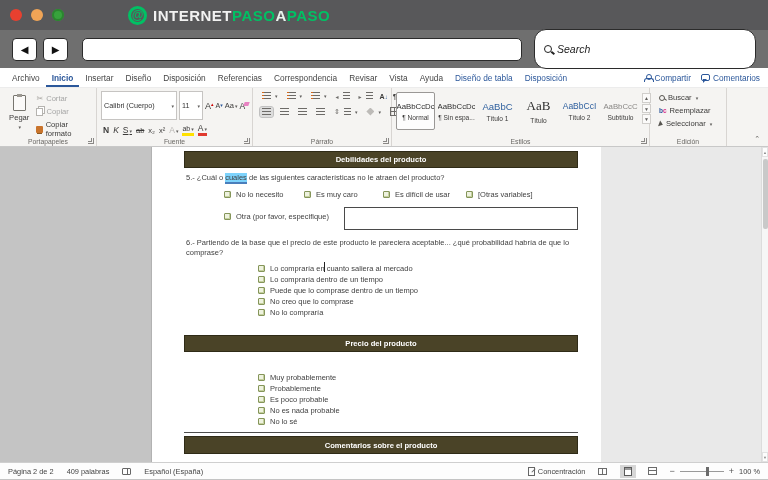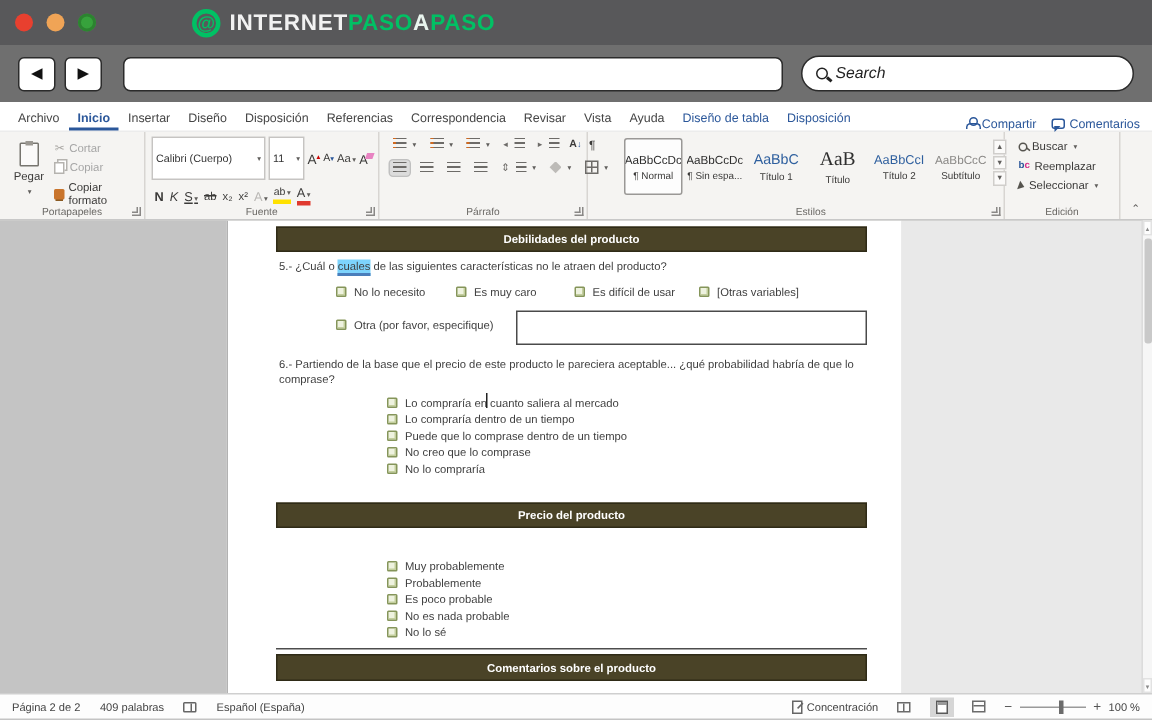--- a/index.html
+++ b/index.html
@@ -17,29 +17,29 @@
              font-weight:bold; font-size:12px; line-height:13px; text-align:center; margin-right:6px; }
   .logo-text { font-size:15px; font-weight:bold; letter-spacing:.5px; }
   .lw { color:#f2f2f2; } .lg { color:#00c164; } .la { color:#e9f5ee; }
 
   
   .navbar { height:38px; background:#6f6f6f; display:flex; align-items:center; padding:0 12px; }
   .navbtn { width:25px; height:23px; background:#fff; border:1px solid #2b2b2b; border-radius:4px;
             display:flex; align-items:center; justify-content:center; font-size:10px; color:#111; margin-right:6px; }
   .addrbar { width:440px; height:23px; background:#fff; border:1px solid #2b2b2b; border-radius:5px; margin-left:8px;
              font-size:10px; padding:0 6px; outline:none; font-family:"Liberation Sans",sans-serif;}
-  .searchbox { margin-left:auto; width:222px; height:24px; background:#fff; border:1px solid #2b2b2b;
+  .searchbox { margin-left:auto; width:222px; height:40px; background:#fff; border:1px solid #2b2b2b;
                border-radius:12px; display:flex; align-items:center; padding:0 9px; }
   .ic-mag { width:8px; height:8px; border:1.5px solid #222; border-radius:50%; position:relative; margin-right:5px; flex:none;}
   .ic-mag::after { content:""; position:absolute; width:4px; height:1.5px; background:#222;
                    right:-4px; bottom:-1px; transform:rotate(40deg); }
   .search-label { font-size:10.5px; color:#222; font-style:italic; }
 
   
-  .tabsrow { height:20px; background:#fff; display:flex; align-items:flex-end; font-size:8.3px; color:#454545;
+  .tabsrow { height:20px; background:#fff; display:flex; align-items:center; font-size:8.3px; color:#454545;
              padding-left:6px; border-bottom:1px solid #ececec; }
   .tab { padding:0 6px; height:100%; display:flex; align-items:center; white-space:nowrap; }
   .tab-active { color:#2b579a; font-weight:bold; box-shadow:inset 0 -2px 0 #2b579a; }
   .tab-ctx { color:#2b579a; }
   .tabs-right { margin-left:auto; display:flex; align-items:center; gap:10px; padding-right:8px; color:#2b579a; }
   .hdrbtn { display:flex; align-items:center; gap:3px; font-size:8.3px; }
   .ic-share { width:8px; height:8px; position:relative; }
   .ic-share::before { content:""; position:absolute; left:2px; top:0; width:4px; height:4px; border-radius:50%; border:1px solid #2b579a; }
   .ic-share::after { content:""; position:absolute; left:0; bottom:0; width:8px; height:3px; border:1px solid #2b579a; border-bottom:none; border-radius:3px 3px 0 0; }
   .ic-comment { width:9px; height:7px; border:1px solid #2b579a; border-radius:2px; position:relative; }
@@ -99,21 +99,21 @@
   .ic-pil { font-size:8px; color:#3b3a39; }
   .ic-fill { width:8px; height:8px; background:#bdbbb8; clip-path:polygon(50% 0,100% 50%,50% 100%,0 50%); }
   .ic-borders { width:9px; height:9px; border:1px solid #6d6b68;
        background:linear-gradient(#6d6b68,#6d6b68) center/100% 1px no-repeat,
                   linear-gradient(#6d6b68,#6d6b68) center/1px 100% no-repeat; }
   .ind::before { content:"◂"; font-size:6px; color:#6d6b68; margin-right:1px; }
   .ind2::before { content:"▸"; font-size:6px; color:#6d6b68; margin-right:1px; }
   .ic-lsp::before { content:"⇕"; font-size:7px; color:#6d6b68; margin-right:1px; }
 
   
-  .grp-styles { width:258px; display:flex;margin-left:20px; }
+  .grp-styles { width:258px; display:flex; }
   .stylecards { display:flex; gap:2px; padding-top:1px; }
   .scard { width:39px; height:38px; display:flex; flex-direction:column; align-items:center; justify-content:center;
            border:1px solid transparent; border-radius:2px; overflow:hidden; }
   .scard.sel { border-color:#9a9896; background:#fdfdfd; }
   .s-sample { font-size:7.8px; color:#2f2f2f; white-space:nowrap; }
   .s-name { font-size:6.6px; color:#3b3a39; margin-top:3px; white-space:nowrap; }
   .sam-t1 { color:#2e5f9e; font-size:9.5px; }
   .sam-t2 { color:#2e5f9e; font-size:8.5px; }
   .sam-tit { font-family:"Liberation Serif",serif; font-size:13px; }
   .sam-sub { color:#8a8886; font-size:7.8px; }

